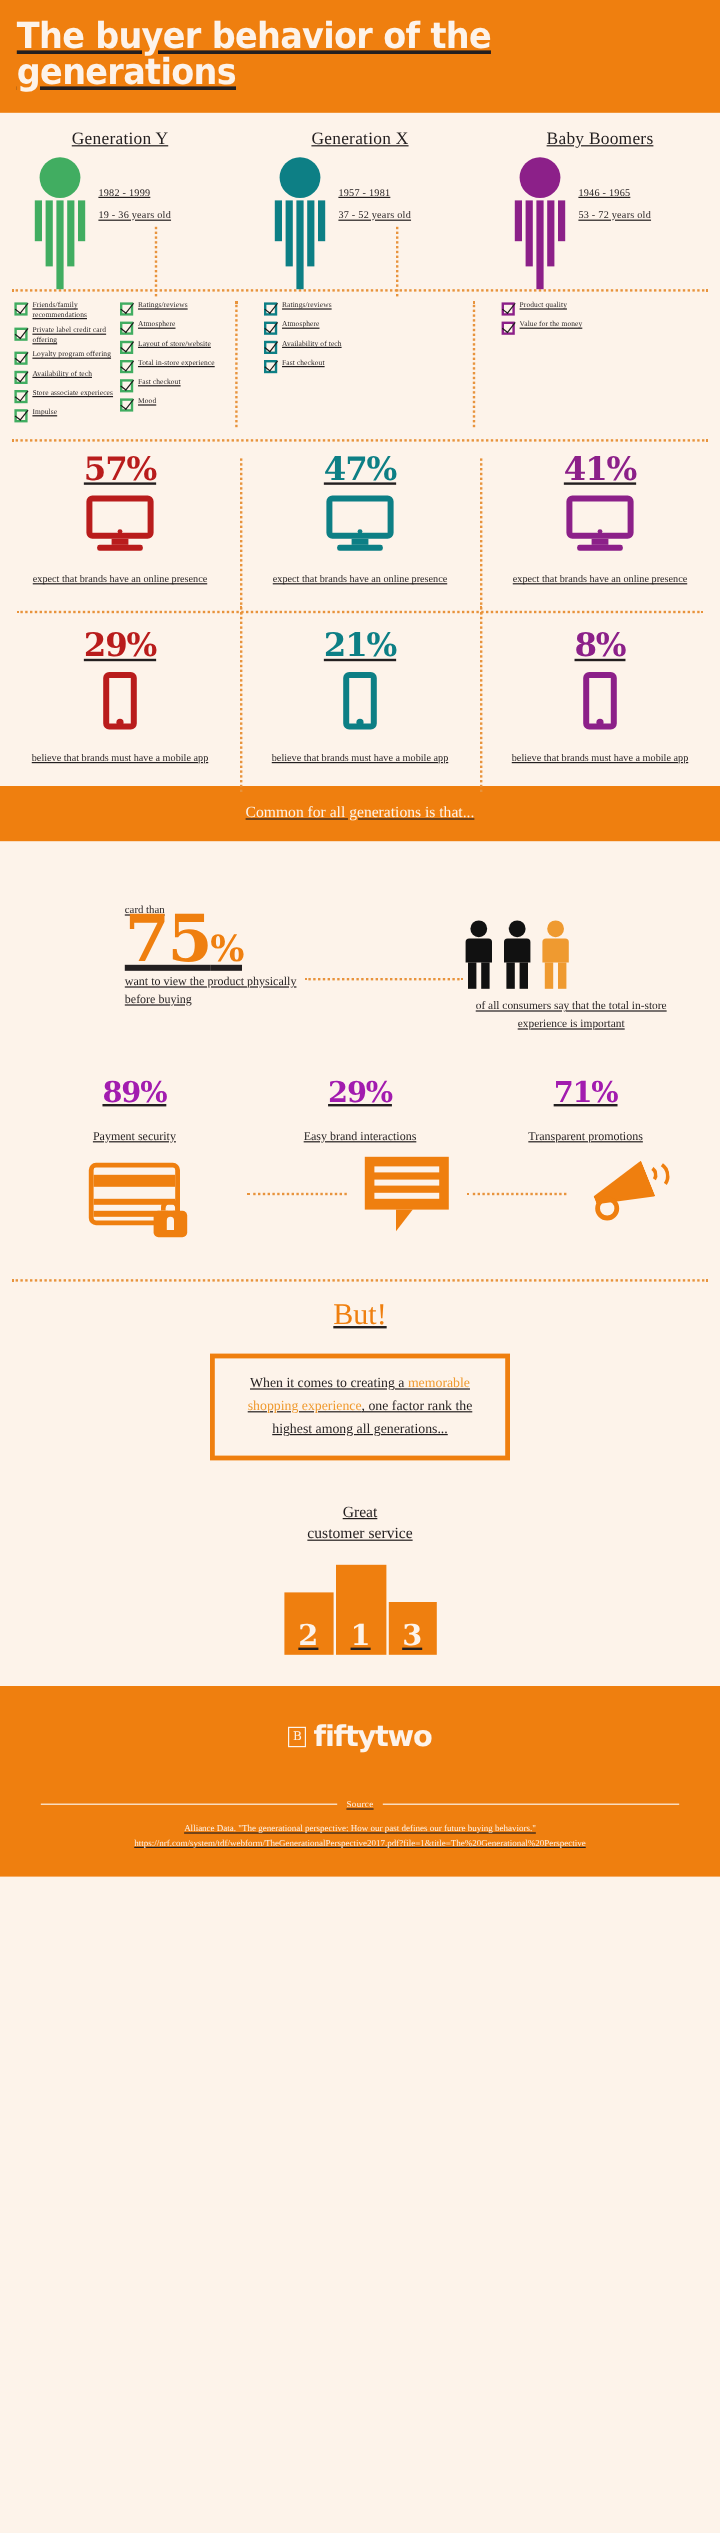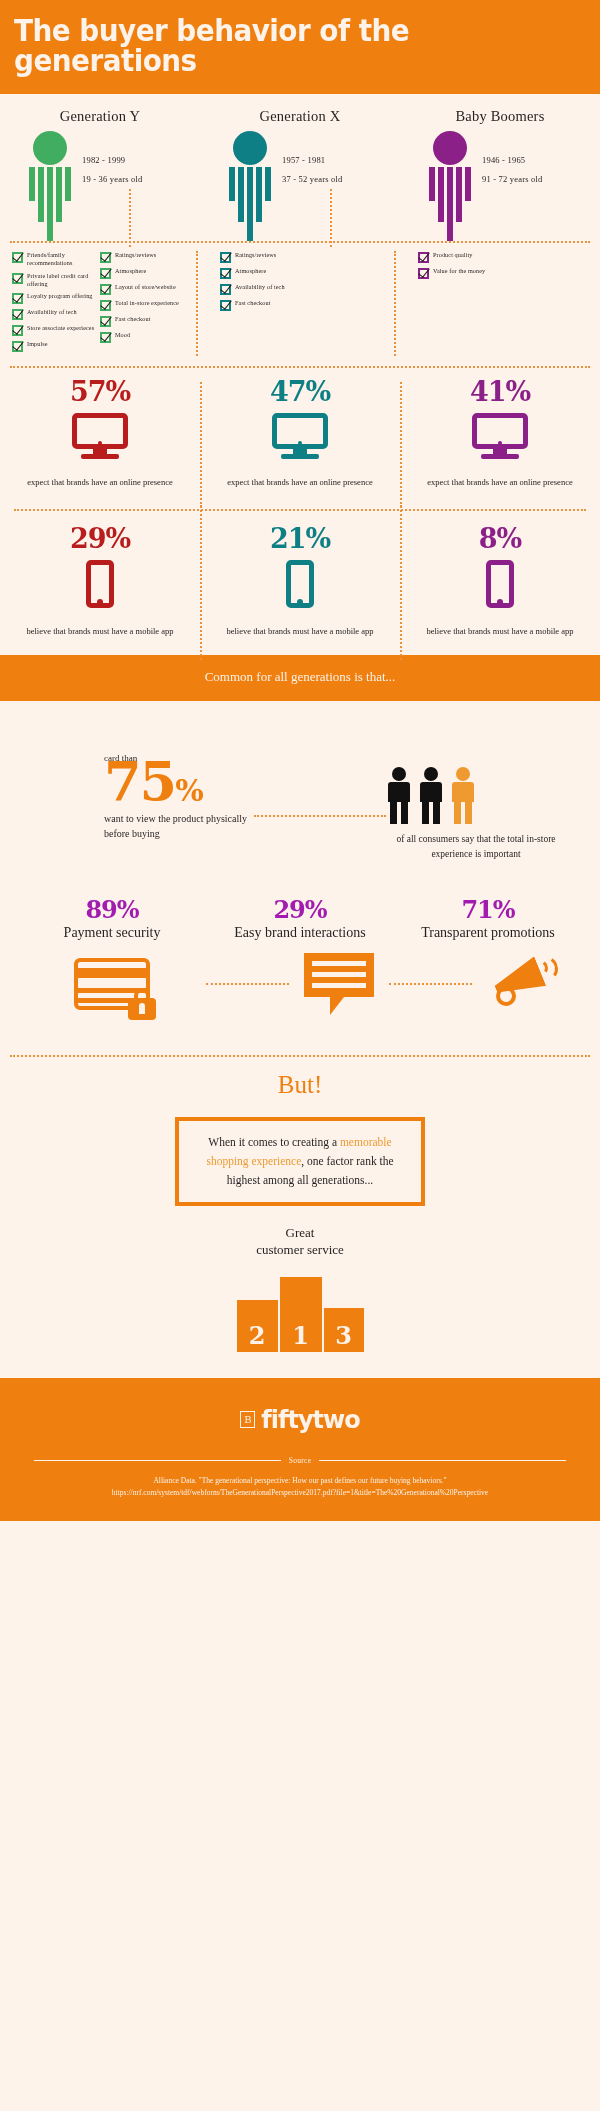--- a/index.html
+++ b/index.html
@@ -2,21 +2,21 @@
 <html><head>
 <meta charset="utf-8">
 <style>
   * { box-sizing: border-box; margin: 0; padding: 0; }
   body {
     width: 600px;
     background: #fdf3ea;
     font-family: "Liberation Serif", serif;
     color: #231f20;
   }
-  .page { width: 600px; position: relative; overflow: hidden; }
+  .page { width: 600px; position: relative; overflow: hidden; text-decoration: underline; }
 
   
   .header {
     background: #ef7f0f;
     padding: 16px 14px 18px 14px;
   }
   .header h1 {
     font-family: "DejaVu Sans", sans-serif;
     font-weight: bold;
     font-size: 30px;
@@ -171,21 +171,21 @@
     font-weight: bold; padding: 54px 0 0 0;
   }
   .choose em { font-style: normal; color: #ef9a30; font-weight: normal; }
 
   .factors3 { display: flex; padding: 34px 18px 0 18px; position: relative; }
   .f3 { width: 188px; text-align: center; position: relative; }
   .f3-pct {
     font-family: "DejaVu Serif", serif; font-weight: bold;
     color: #a21caf; font-size: 24px; letter-spacing: -1px;
   }
-  .f3-cap { font-size: 14px; line-height: 1.35; margin-top: 0; }
+  .f3-cap { font-size: 10px; line-height: 1.35; margin-top: 17px; }
 
   .icons3 { display: flex; padding: 10px 18px 0 18px; align-items: center; }
   .ic-cell { width: 188px; display: flex; justify-content: center; }
   .ic-dots { flex: 1; border-top: 2px dotted #e8933c; }
 
   
   .card { width: 76px; height: 52px; border: 4px solid #ef7f0f; border-radius: 6px; position: relative; }
   .card i { display: block; position: absolute; left: 0; width: 100%; background: #ef7f0f; }
   .card i.s1 { top: 6px; height: 10px; }
   .card i.s2 { top: 26px; height: 5px; }
@@ -221,21 +221,21 @@
   .mega-w1, .mega-w2 {
     position: absolute; border: 3px solid #ef7f0f; border-radius: 50%;
     border-left-color: transparent; border-bottom-color: transparent; border-top-color: transparent;
   }
   .mega-w1 { right: 14px; top: 4px; width: 16px; height: 16px; transform: rotate(-10deg); }
   .mega-w2 { right: 4px; top: 0px; width: 26px; height: 26px; transform: rotate(-10deg); }
 
   
   .but { text-align: center; color: #ef7f0f; font-size: 25px; padding: 14px 0 8px 0; }
   .quote-box {
-    width: 250px; margin: 10px auto 0 auto; border: 4px solid #ef7f0f;
+    width: 250px; margin: 10px auto 16px auto; border: 4px solid #ef7f0f;
     background: #fdf3ea; padding: 12px 14px; text-align: center;
     font-size: 11.5px; line-height: 1.65;
   }
   .quote-box em { font-style: normal; color: #ef9a30; }
 
   .great { text-align: center; font-size: 13px; line-height: 1.35; padding: 18px 0 0 0; }
 
   .podium { display: flex; justify-content: center; align-items: flex-end; gap: 2px; padding: 18px 0 0 0; }
   .pod { background: #ef7f0f; color: #fdf3ea; display: flex; align-items: flex-end;
          justify-content: center; font-family: "DejaVu Serif", serif; font-weight: bold;
@@ -244,21 +244,21 @@
   .pod.p1 { width: 42px; height: 75px; }
   .pod.p3 { width: 40px; height: 44px; }
 
   
   .footer { background: #ef7f0f; color: #fdf3ea; margin-top: 26px; padding: 20px 14px 22px 14px; text-align: center; }
   .logo { display: inline-flex; align-items: center; gap: 6px; justify-content: center; margin: 8px 0 18px 0; }
   .logo-mark { width: 15px; height: 17px; border: 1.5px solid #fdf3ea; display: flex;
                align-items: center; justify-content: center; font-size: 10px;
                font-family: "DejaVu Serif", serif; }
   .logo-text { font-family: "DejaVu Sans", sans-serif; font-weight: bold; font-size: 24px; letter-spacing: -1px; }
-  .src-line { display: flex; align-items: center; gap: 8px; margin: 4px 20px 10px 20px; }
+  .src-line { display: flex; align-items: center; gap: 8px; margin: 20px 20px 10px 20px; }
   .src-line .ln { flex: 1; height: 1px; background: #fdf3ea; }
   .src-line .lbl { font-size: 7.5px; letter-spacing: .3px; }
   .src-text { font-size: 7.5px; line-height: 1.6; padding: 0 6px; }
 </style>
 </head>
 <body>
 
 <div class="page">
 
   <div class="header">
@@ -314,21 +314,21 @@
           <div class="bars">
             <i class="g-purple" style="height:34px"></i>
             <i class="g-purple" style="height:55px"></i>
             <i class="g-purple" style="height:74px"></i>
             <i class="g-purple" style="height:55px"></i>
             <i class="g-purple" style="height:34px"></i>
           </div>
         </div>
         <div class="gen-meta">
           <div>1946 - 1965</div>
-          <div>91 - 72 years old</div>
+          <div>53 - 72 years old</div>
         </div>
       </div>
     </div>
   </div>
 
   <div style="position:relative;height:0">
     <div class="vsep" style="left:129px;top:-52px;height:58px"></div>
     <div class="vsep" style="left:330px;top:-52px;height:58px"></div>
   </div>
 

